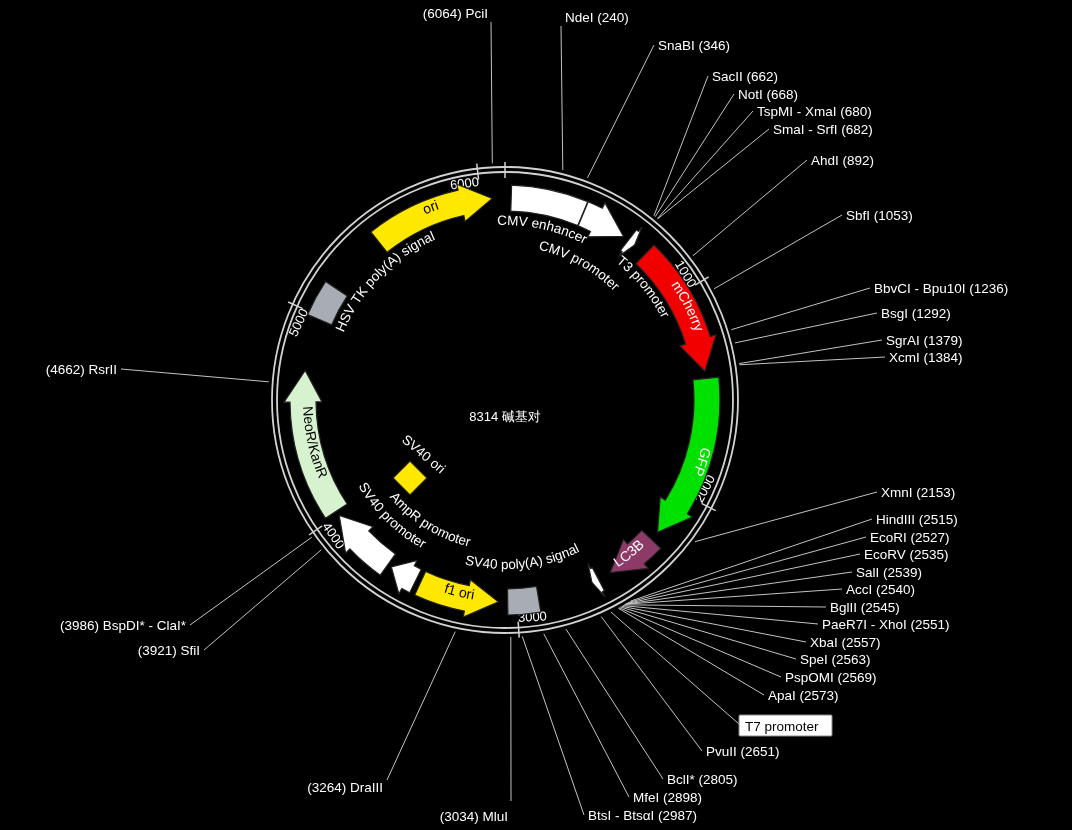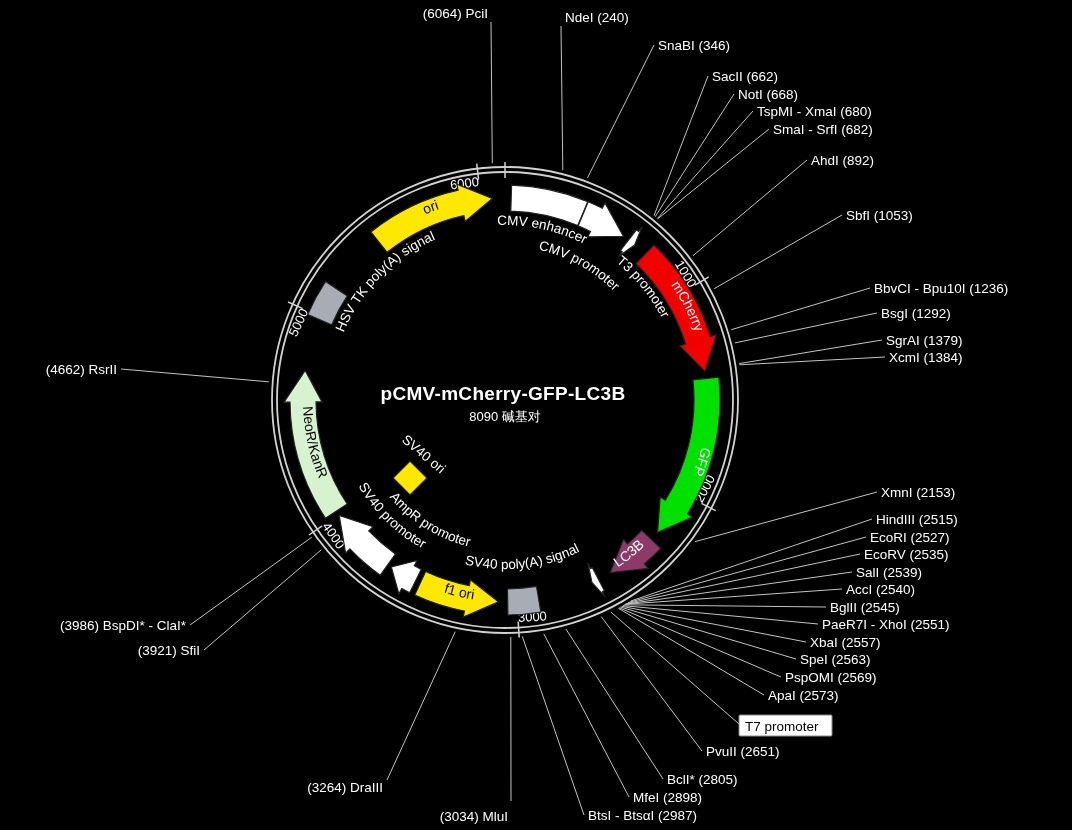--- a/index.html
+++ b/index.html
@@ -141,15 +141,14 @@
       <text x="706" y="756" font-size="13.5" fill="#ffffff" text-anchor="start">PvuII (2651)</text>
       <text x="667" y="784" font-size="13.5" fill="#ffffff" text-anchor="start">BclI* (2805)</text>
       <text x="633" y="802" font-size="13.5" fill="#ffffff" text-anchor="start">MfeI (2898)</text>
       <text x="588" y="820" font-size="13.5" fill="#ffffff" text-anchor="start">BtsI - BtsαI (2987)</text>
       <text x="508" y="821" font-size="13.5" fill="#ffffff" text-anchor="end">(3034) MluI</text>
       <text x="383" y="792" font-size="13.5" fill="#ffffff" text-anchor="end">(3264) DraIII</text>
       <text x="200" y="655" font-size="13.5" fill="#ffffff" text-anchor="end">(3921) SfiI</text>
       <text x="186" y="630" font-size="13.5" fill="#ffffff" text-anchor="end">(3986) BspDI* - ClaI*</text>
       <text x="117" y="374" font-size="13.5" fill="#ffffff" text-anchor="end">(4662) RsrII</text>
     </svg>
-  <div class="center-title">pCMV-mCherry-GFP-LC3B</div>
-  <div class="center-sub">8090 碱基对</div>
+  <div class="center-sub">8314 碱基对</div>
 </div>
 
 </body></html>

